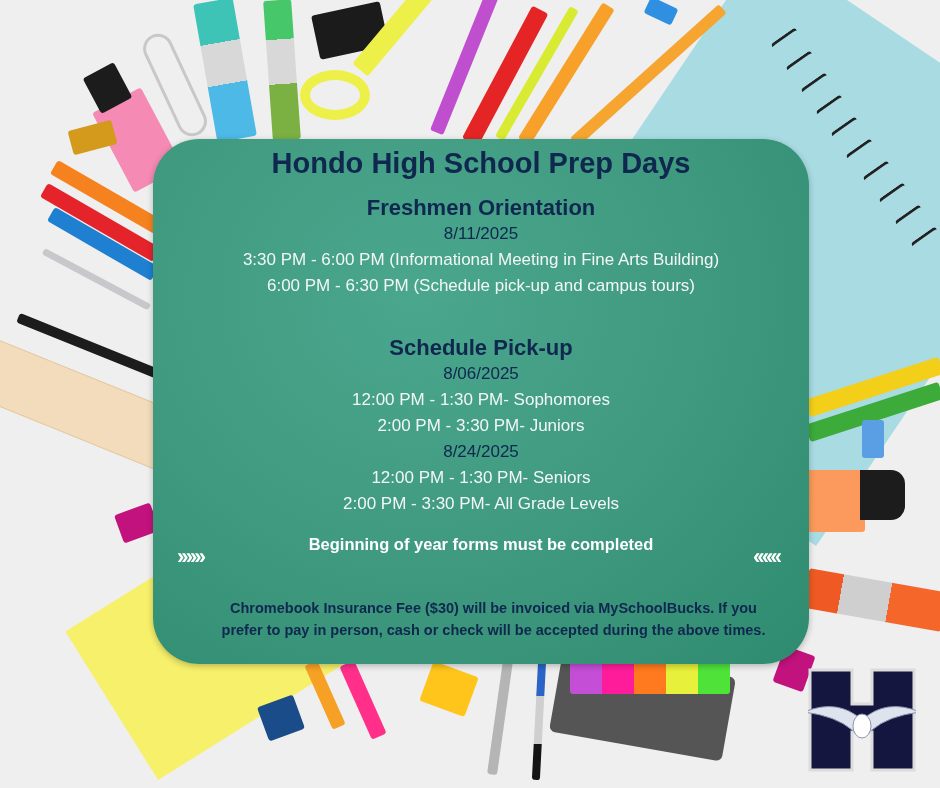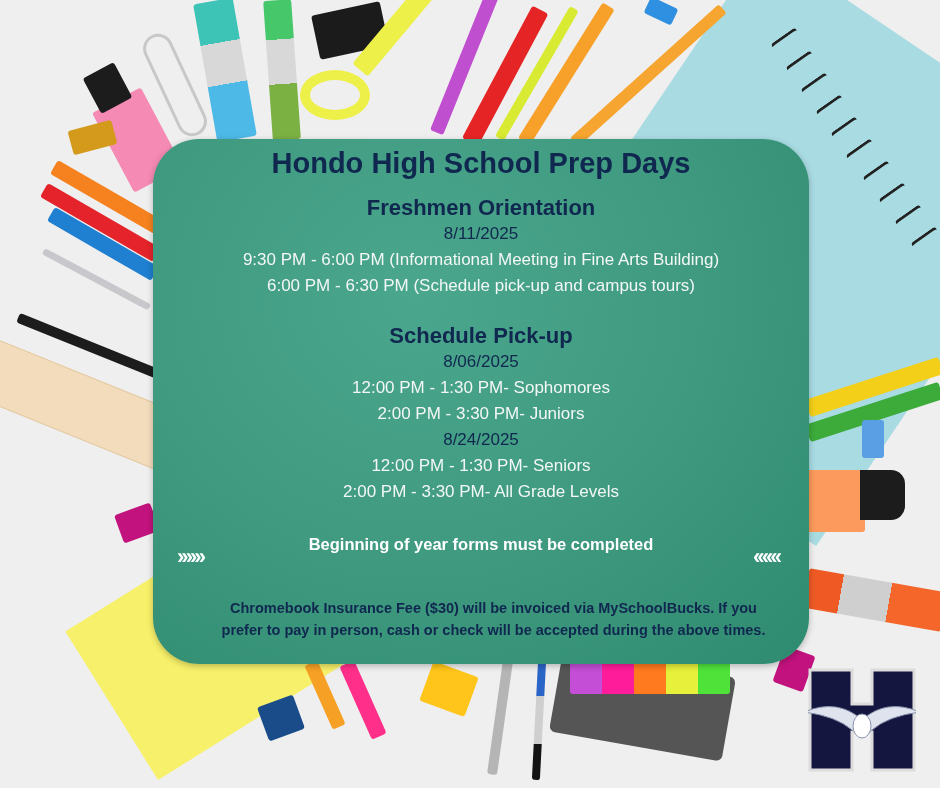--- a/index.html
+++ b/index.html
@@ -150,25 +150,25 @@
   <div class="bar" style="left:555px;top:662px;width:175px;height:85px;background:#555;transform:rotate(10deg);border-radius:6px"></div>
   <div class="bar" style="left:570px;top:662px;width:160px;height:32px;background:linear-gradient(90deg,#c44ed6 0 20%, #ff1c9a 20% 40%, #ff7a1f 40% 60%, #e7f03a 60% 80%, #4fe33a 80%)"></div>
 </div>
 
 <div class="board">
   <div class="title">Hondo High School Prep Days</div>
 
   <div class="block" style="top:56px">
     <div class="section-head">Freshmen Orientation</div>
     <div class="date">8/11/2025</div>
-    <div class="line">9:30 PM - 6:00 PM (Informational Meeting in Fine Arts Building)</div>
+    <div class="line">3:30 PM - 6:00 PM (Informational Meeting in Fine Arts Building)</div>
     <div class="line">6:00 PM - 6:30 PM (Schedule pick-up and campus tours)</div>
   </div>
 
-  <div class="block" style="top:184px">
+  <div class="block" style="top:196px">
     <div class="section-head">Schedule Pick-up</div>
     <div class="date">8/06/2025</div>
     <div class="line">12:00 PM - 1:30 PM- Sophomores</div>
     <div class="line">2:00 PM - 3:30 PM- Juniors</div>
     <div class="date">8/24/2025</div>
     <div class="line">12:00 PM - 1:30 PM- Seniors</div>
     <div class="line">2:00 PM - 3:30 PM- All Grade Levels</div>
   </div>
 
   <div class="chevrons" style="left:24px">››››››</div>

